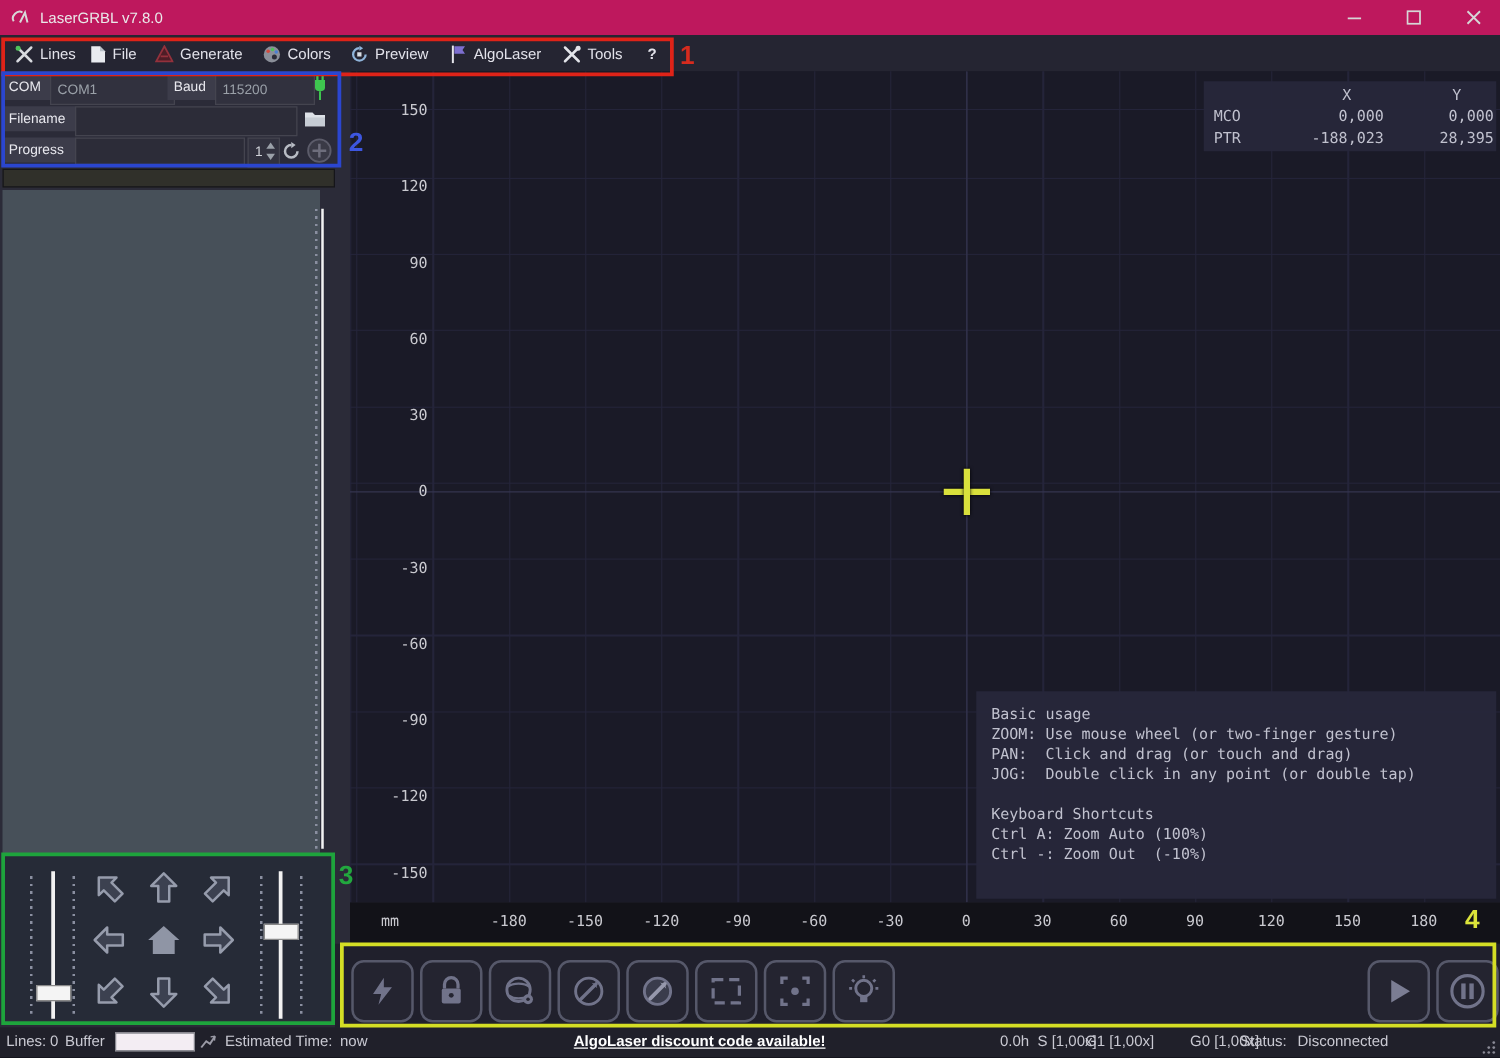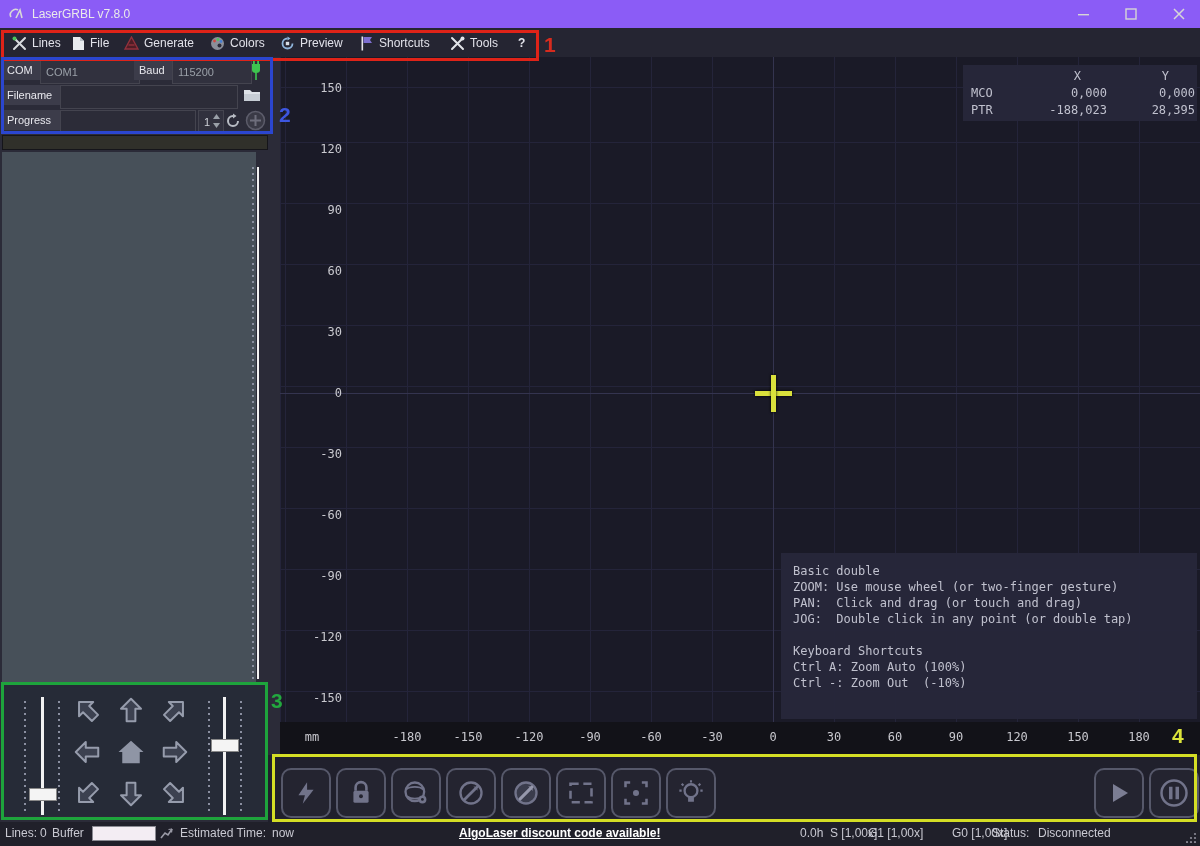--- a/index.html
+++ b/index.html
@@ -1,20 +1,20 @@
 <!DOCTYPE html>
 <html><head>
 <meta charset="utf-8">
 <style>
   html,body{margin:0;padding:0;background:#0d0d12;}
   #app{position:relative;width:1200px;height:846px;overflow:hidden;
        font-family:"Liberation Sans",sans-serif;background:#23232e;color:#e6e6ec;}
   .abs{position:absolute;}
   
-  #titlebar{left:0;top:0;width:1200px;height:28px;background:#8b5cf6;}
+  #titlebar{left:0;top:0;width:1200px;height:28px;background:#be185d;}
   .win-btn{top:0;width:46px;height:28px;display:flex;align-items:center;justify-content:center;color:#d6d6d6;}
   
   #menubar{left:0;top:28px;width:1200px;height:29px;background:#252532;}
   .menu-item{top:32px;height:22px;display:flex;align-items:center;gap:5px;color:#e2e2ea;font-size:12px;}
   
   .ann-box{border-style:solid;border-width:3px;background:transparent;pointer-events:none;z-index:40;}
   .ann-num{font-size:21px;font-weight:bold;z-index:41;font-family:"Liberation Sans",sans-serif;}
   
   #leftpanel{left:0;top:57px;width:280px;height:765px;background:#2b2b38;}
   .chip{background:#3c3c4a;color:#e8e8ee;font-size:11px;display:flex;align-items:center;padding:0 5px;height:20px;}
@@ -130,21 +130,21 @@
       </span>
     <span>Preview</span>
   </div>
   <div class="abs menu-item" style="left:360px;">
     <span>
         <svg width="14" height="15" viewBox="0 0 14 15">
           <rect x="1.5" y="0.5" width="1.6" height="14" fill="#e4e4ea"></rect>
           <path d="M3.5 1 H12 L10 4 L12 7 H3.5 Z" fill="#7d6fd0"></path>
         </svg>
       </span>
-    <span>Shortcuts</span>
+    <span>AlgoLaser</span>
   </div>
   <div class="abs menu-item" style="left:450px;">
     <span>
         <svg width="15" height="15" viewBox="0 0 15 15">
           <path d="M2 13 L13 2 M2 2 L13 13" stroke="#e2e4e9" stroke-width="2" stroke-linecap="round"></path>
           <circle cx="12.5" cy="2.5" r="2" fill="#e2e4e9"></circle>
         </svg>
       </span>
     <span>Tools</span>
   </div>
@@ -298,21 +298,21 @@
         <span class="coord-cell">MCO</span>
         <span class="coord-cell" style="text-align:right;">0,000</span>
         <span class="coord-cell" style="text-align:right;">0,000</span>
         <span class="coord-cell">PTR</span>
         <span class="coord-cell" style="text-align:right;">-188,023</span>
         <span class="coord-cell" style="text-align:right;">28,395</span>
       </div>
     </div>
 
     <div class="abs ovl-panel" style="left:501px;top:496px;width:416px;height:166px;padding:10px 12px;box-sizing:border-box;">
-      <div class="help-line">Basic double</div>
+      <div class="help-line">Basic usage</div>
       <div class="help-line">ZOOM: Use mouse wheel (or two-finger gesture)</div>
       <div class="help-line">PAN:  Click and drag (or touch and drag)</div>
       <div class="help-line">JOG:  Double click in any point (or double tap)</div>
       <div class="help-line"></div>
       <div class="help-line">Keyboard Shortcuts</div>
       <div class="help-line">Ctrl A: Zoom Auto (100%)</div>
       <div class="help-line">Ctrl -: Zoom Out  (-10%)</div>
     </div>
 
     <div class="abs" style="left:475px;top:334px;width:37px;height:5px;background:#d9e03c;box-shadow:0 0 3px #000;"></div>

